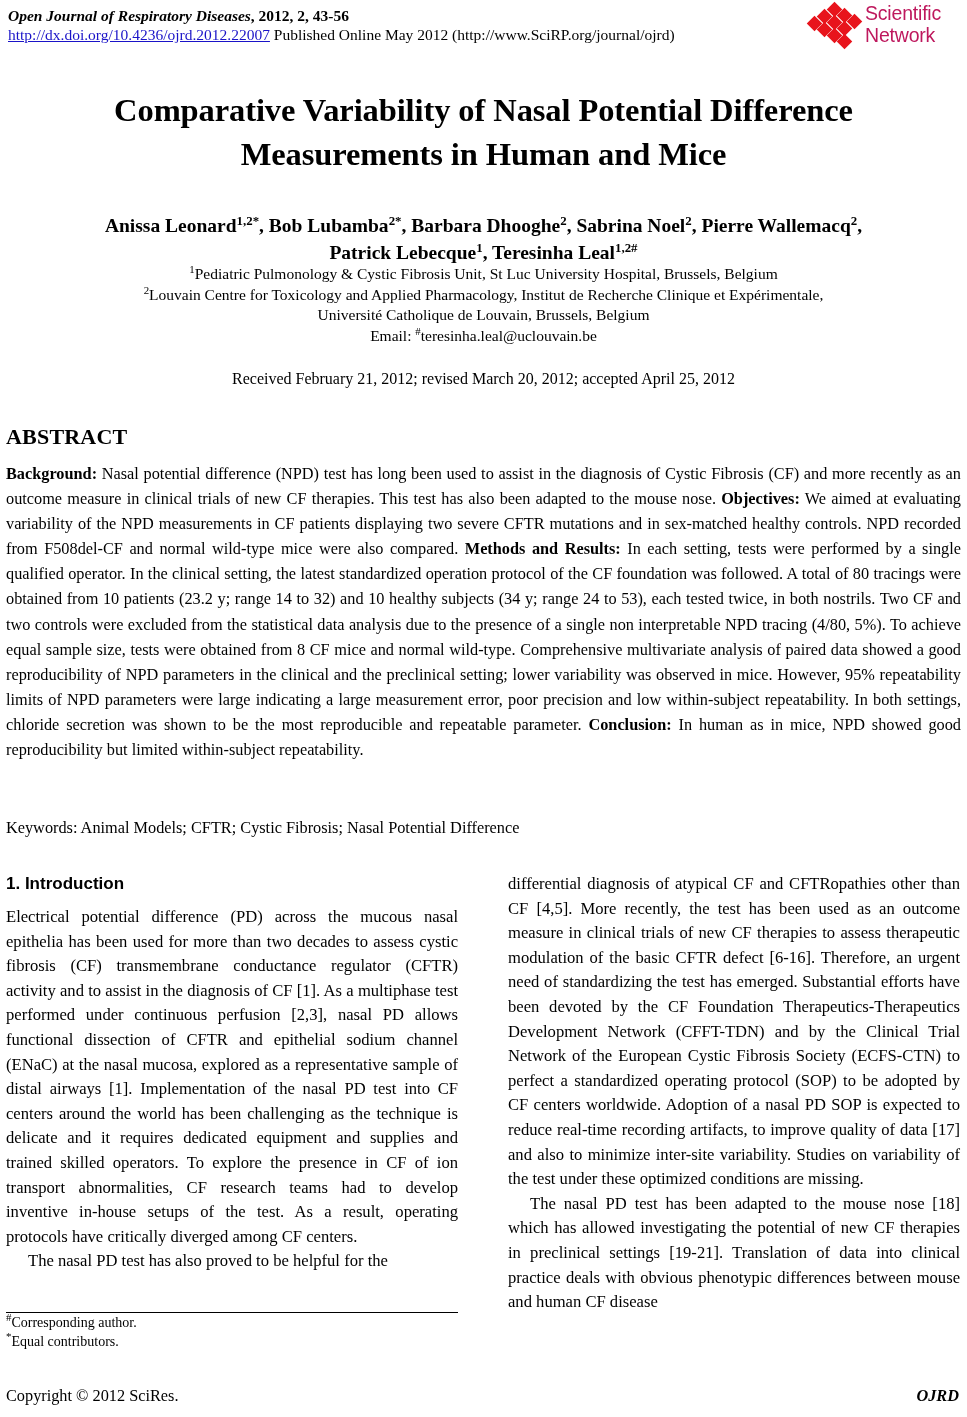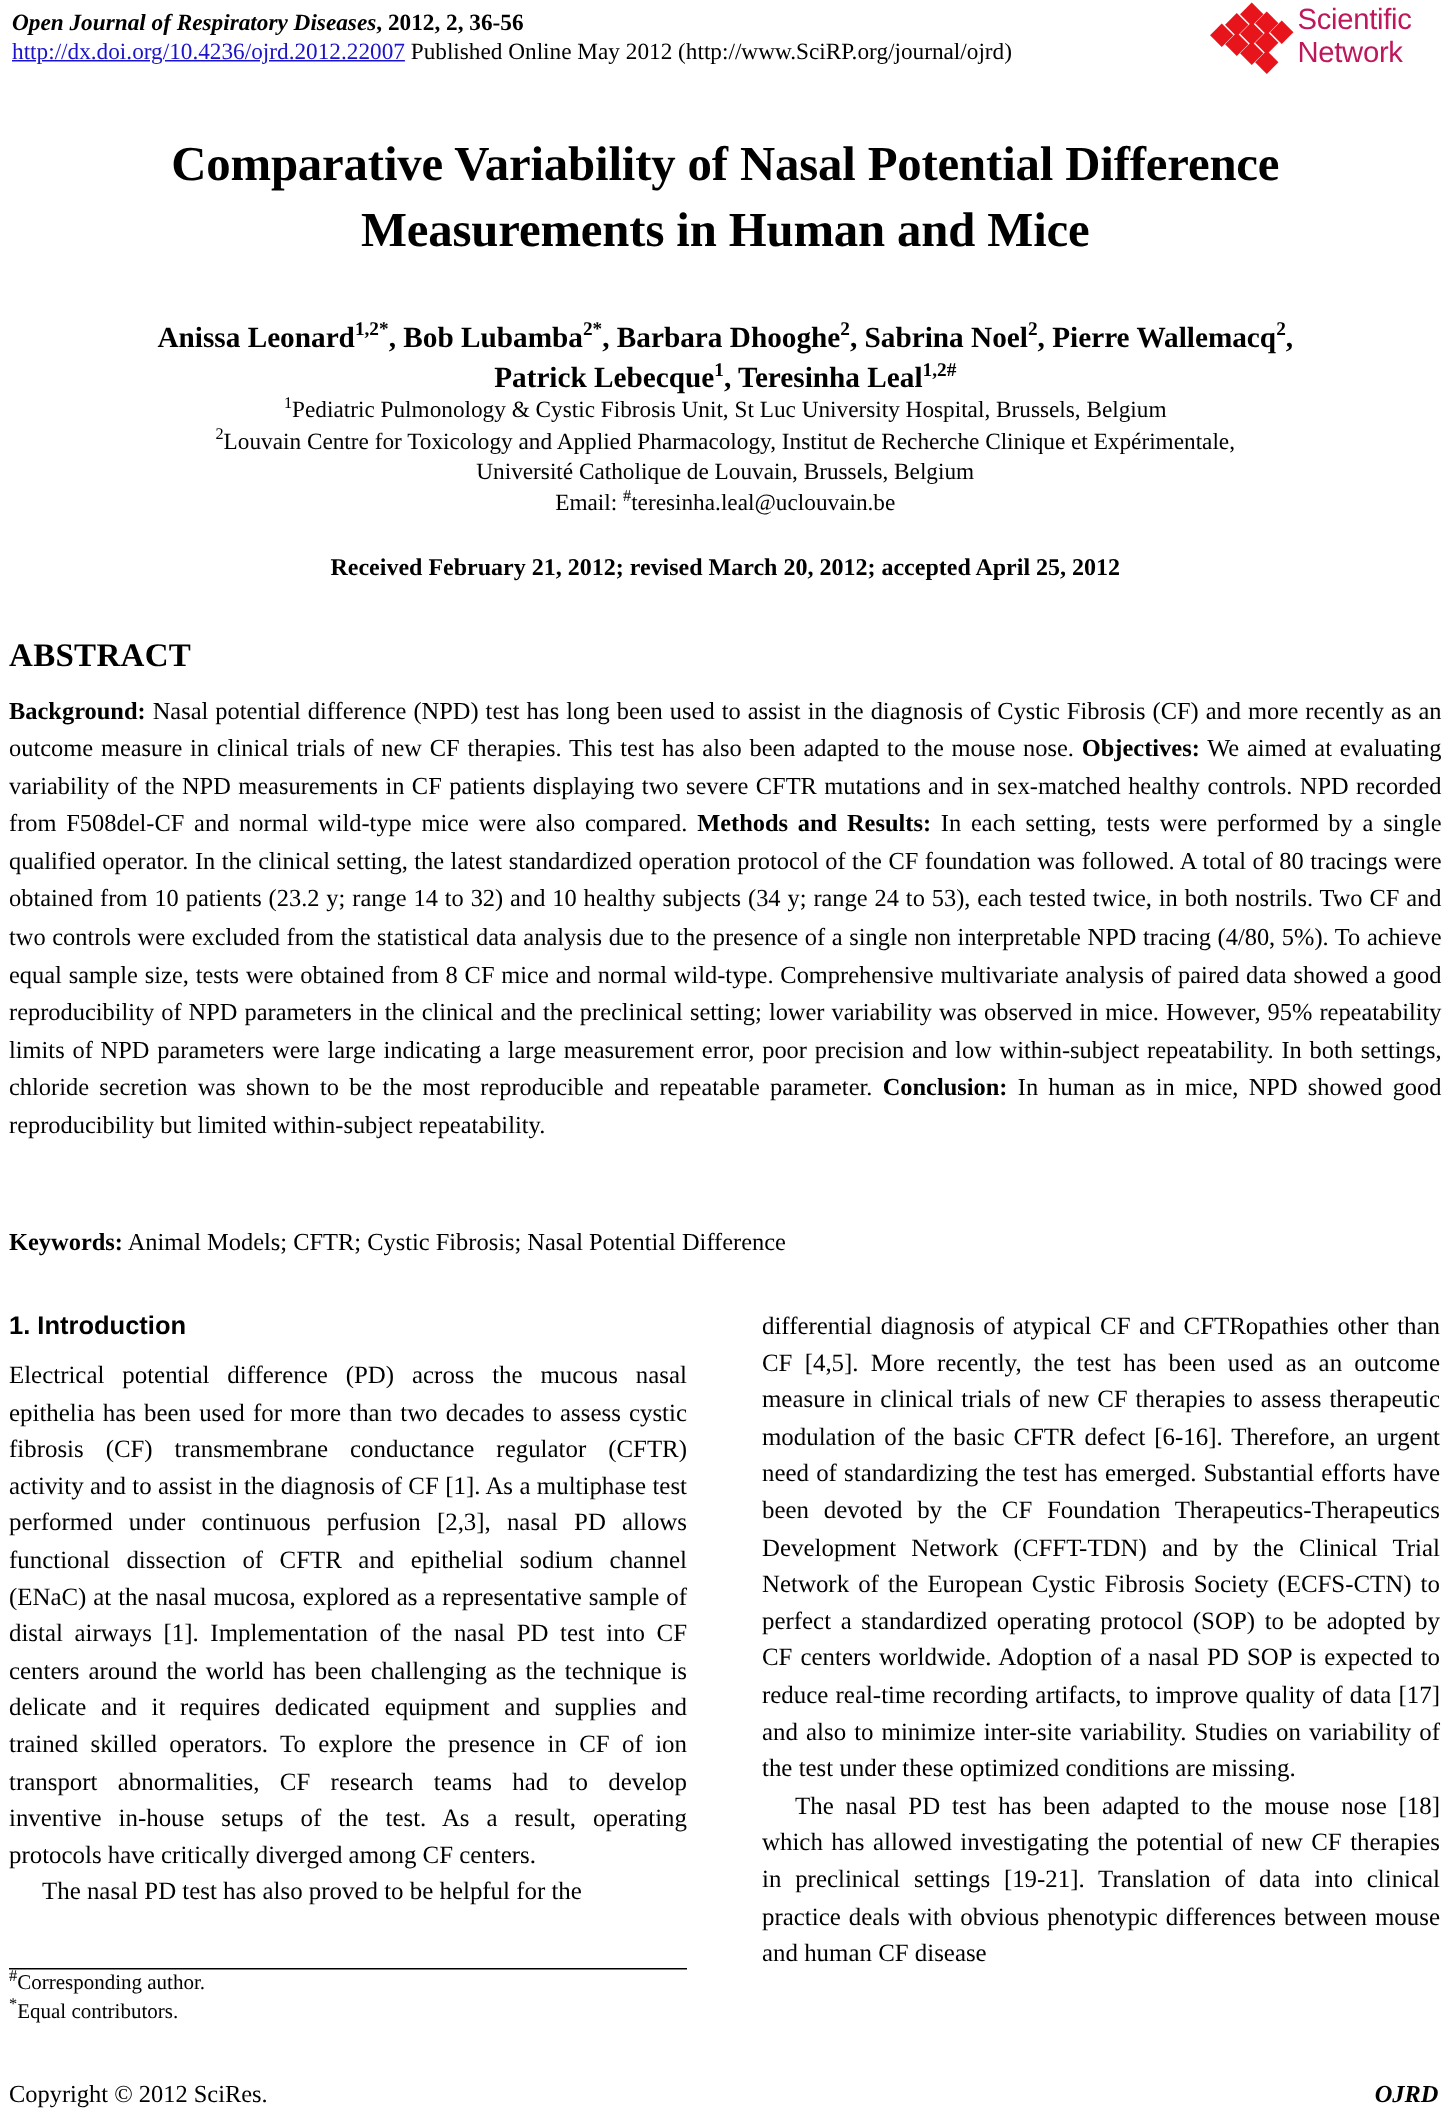--- a/index.html
+++ b/index.html
@@ -128,21 +128,20 @@
 
   
   .dates {
     position: absolute;
     left: 44px;
     top: 368px;
     width: 879px;
     text-align: center;
     font-size: 16px;
     line-height: 22px;
-    font-weight: bold;
   }
 
   
   .abstract-head {
     position: absolute;
     left: 6px;
     top: 424px;
     font-size: 22px;
     font-weight: bold;
     letter-spacing: 0.2px;
@@ -160,21 +159,21 @@
   .abstract-body b { font-weight: bold; }
 
   .keywords {
     position: absolute;
     left: 6px;
     top: 815px;
     width: 955px;
     font-size: 16.3px;
     line-height: 25px;
   }
-  .keywords b { font-weight: bold; }
+  .keywords b { font-weight: normal; }
 
   
   .col {
     position: absolute;
     top: 872px;
     width: 452px;
     font-size: 16.6px;
     line-height: 24.6px;
     text-align: justify;
     text-justify: inter-word;
@@ -228,21 +227,21 @@
     font-weight: bold;
     font-style: italic;
   }
 </style>
 </head>
 <body>
 
 <div class="page">
 
   <div class="runhead">
-    <div class="runhead-line1"><span class="runhead-journal">Open Journal of Respiratory Diseases</span><span class="runhead-issue">, 2012, 2, 36-56</span></div>
+    <div class="runhead-line1"><span class="runhead-journal">Open Journal of Respiratory Diseases</span><span class="runhead-issue">, 2012, 2, 43-56</span></div>
     <div class="runhead-line2"><a class="doi-link" href="#">http://dx.doi.org/10.4236/ojrd.2012.22007</a><span> Published Online May 2012 (http://www.SciRP.org/journal/ojrd)</span></div>
   </div>
 
   <div class="logo">
     <div class="logo-mark">
       <span style="left:20px; top:0px;"></span>
       <span style="left:30px; top:6px;"></span>
       <span style="left:40px; top:12px;"></span>
       <span style="left:10px; top:7px;"></span>
       <span style="left:20px; top:13px;"></span>

